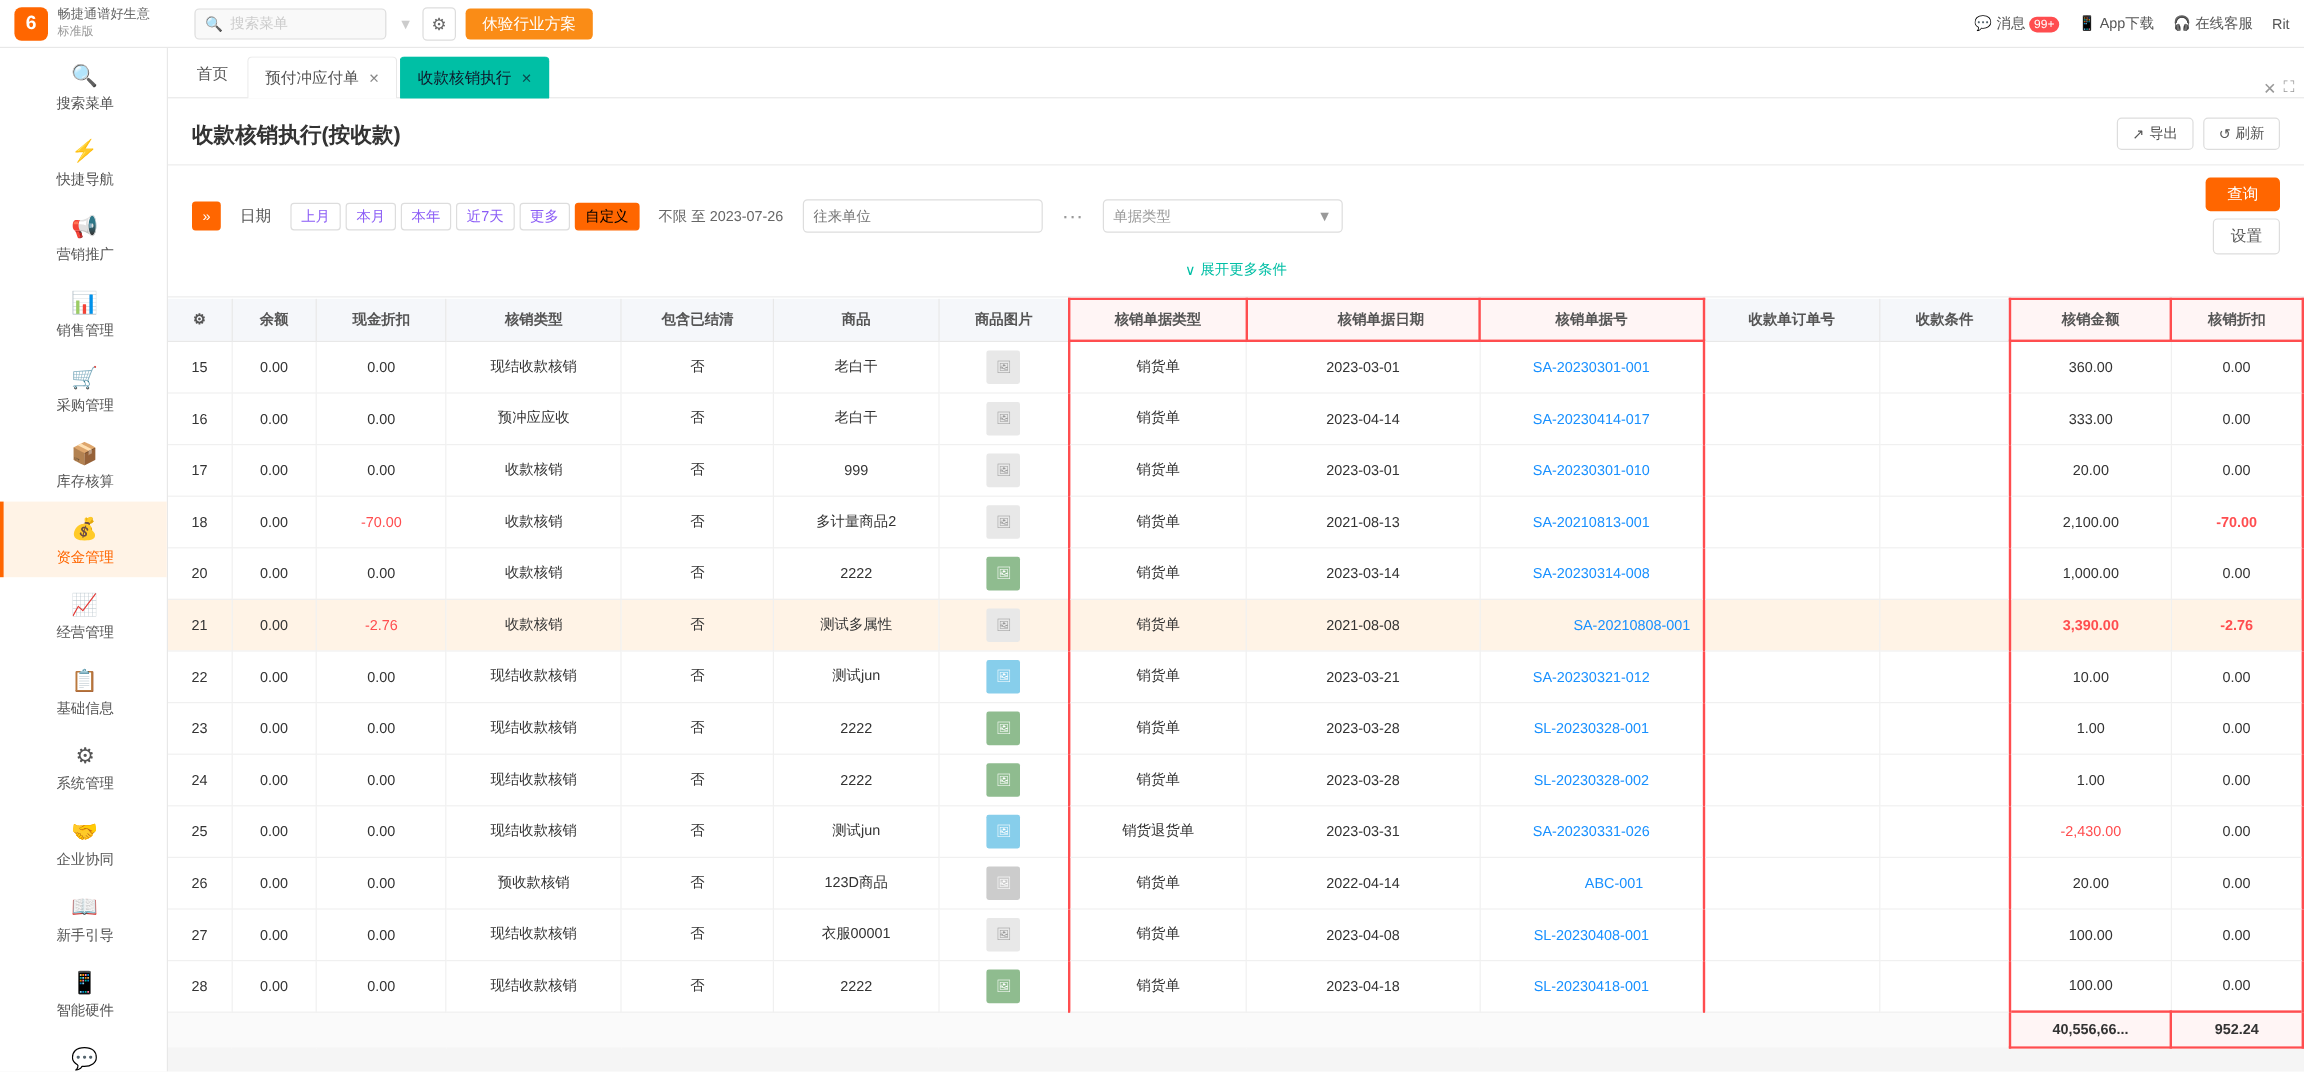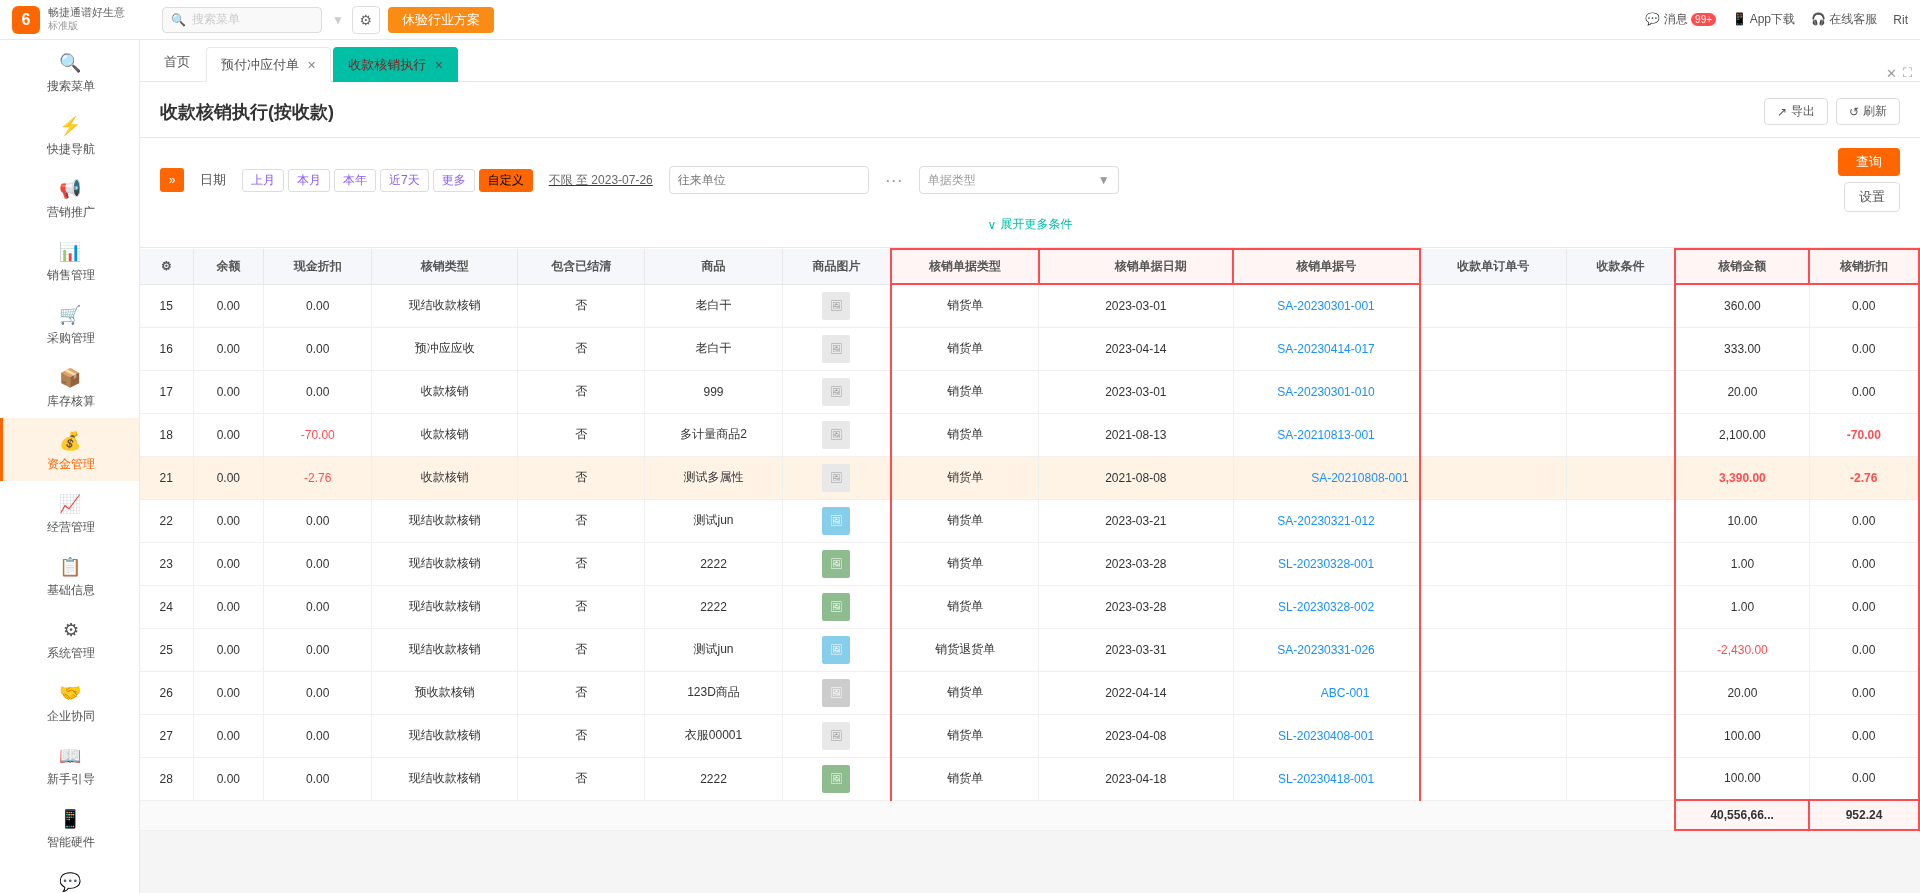--- a/index.html
+++ b/index.html
@@ -72,21 +72,21 @@
     .tab-home {
       padding: 8px 16px; color: #555; cursor: pointer; font-size: 13px;
       border-bottom: 2px solid transparent;
     }
     .tab-item {
       padding: 8px 14px; cursor: pointer; font-size: 13px;
       border: 1px solid #e8e8e8; border-bottom: none; border-radius: 4px 4px 0 0;
       background: #fff; color: #555; display: flex; align-items: center; gap: 8px;
       margin-right: 2px; position: relative; top: 1px;
     }
-    .tab-item.active { background: #00bfa5; color: #7f1d1d; border-color: #00bfa5; }
+    .tab-item.active { background: #00bfa5; color: #0f172a; border-color: #00bfa5; }
     .tab-item .tab-close { font-size: 11px; cursor: pointer; opacity: 0.7; }
     .tab-bar-right { margin-left: auto; display: flex; align-items: center; gap: 6px; }
 
     
     .page-content { flex: 1; overflow-y: auto; padding: 0; background: #f5f5f5; }
 
     
     .page-header {
       background: #fff; padding: 16px 20px 12px;
       display: flex; align-items: center; justify-content: space-between;
@@ -344,21 +344,21 @@
 
           <span class="filter-label">日期</span>
           <div class="filter-date-btns">
             <button class="date-btn">上月</button>
             <button class="date-btn">本月</button>
             <button class="date-btn">本年</button>
             <button class="date-btn">近7天</button>
             <button class="date-btn">更多</button>
             <button class="date-btn custom">自定义</button>
           </div>
-          <div style="display:flex;flex-direction:column;text-decoration:underline;">
+          <div style="display:flex;flex-direction:column;">
             <span class="date-range">不限 至 2023-07-26</span>
           </div>
 
           <input class="filter-input" type="text" placeholder="往来单位" style="">
 
           <span class="filter-dots">···</span>
 
           <div class="filter-select-wrap">
             <span>单据类型</span>
             <span>▼</span>
@@ -454,20 +454,36 @@
                 <td>多计量商品2</td>
                 <td><span class="img-thumb">🖼</span></td>
                 <td style="border-left:2px solid #ff4d4f; border-right: 1px solid #f0f0f0;">销货单</td>
                 <td style="border-right: 1px solid #f0f0f0;">2021-08-13</td>
                 <td style="border-right:2px solid #ff4d4f;"><a class="link-text" href="#">SA-20210813-001</a></td>
                 <td></td>
                 <td></td>
                 <td style="border-left: 2px solid rgb(255, 77, 79); border-right: 1px solid rgb(240, 240, 240);">2,100.00</td>
                 <td style="border-right: 2px solid rgb(255, 77, 79); color: rgb(255, 77, 79); font-weight: bold;">-70.00</td>
               </tr>
+              <tr>
+                <td>20</td>
+                <td>0.00</td>
+                <td>0.00</td>
+                <td>收款核销</td>
+                <td>否</td>
+                <td>2222</td>
+                <td><span class="img-thumb-green">🖼</span></td>
+                <td style="border-left:2px solid #ff4d4f; border-right: 1px solid #f0f0f0;">销货单</td>
+                <td style="border-right: 1px solid #f0f0f0;">2023-03-14</td>
+                <td style="border-right:2px solid #ff4d4f;"><a class="link-text" href="#">SA-20230314-008</a></td>
+                <td></td>
+                <td></td>
+                <td style="border-left: 2px solid rgb(255, 77, 79); border-right: 1px solid rgb(240, 240, 240);">1,000.00</td>
+                <td style="border-right: 2px solid rgb(255, 77, 79);">0.00</td>
+              </tr>
               <tr class="highlighted">
                 <td>21</td>
                 <td>0.00</td>
                 <td style="color: rgb(255, 77, 79);">-2.76</td>
                 <td>收款核销</td>
                 <td>否</td>
                 <td>测试多属性</td>
                 <td><span class="img-thumb">🖼</span></td>
                 <td style="border-left:2px solid #ff4d4f; border-right: 1px solid #f0f0f0;">销货单</td>
                 <td style="border-right: 1px solid #f0f0f0;">2021-08-08</td>

